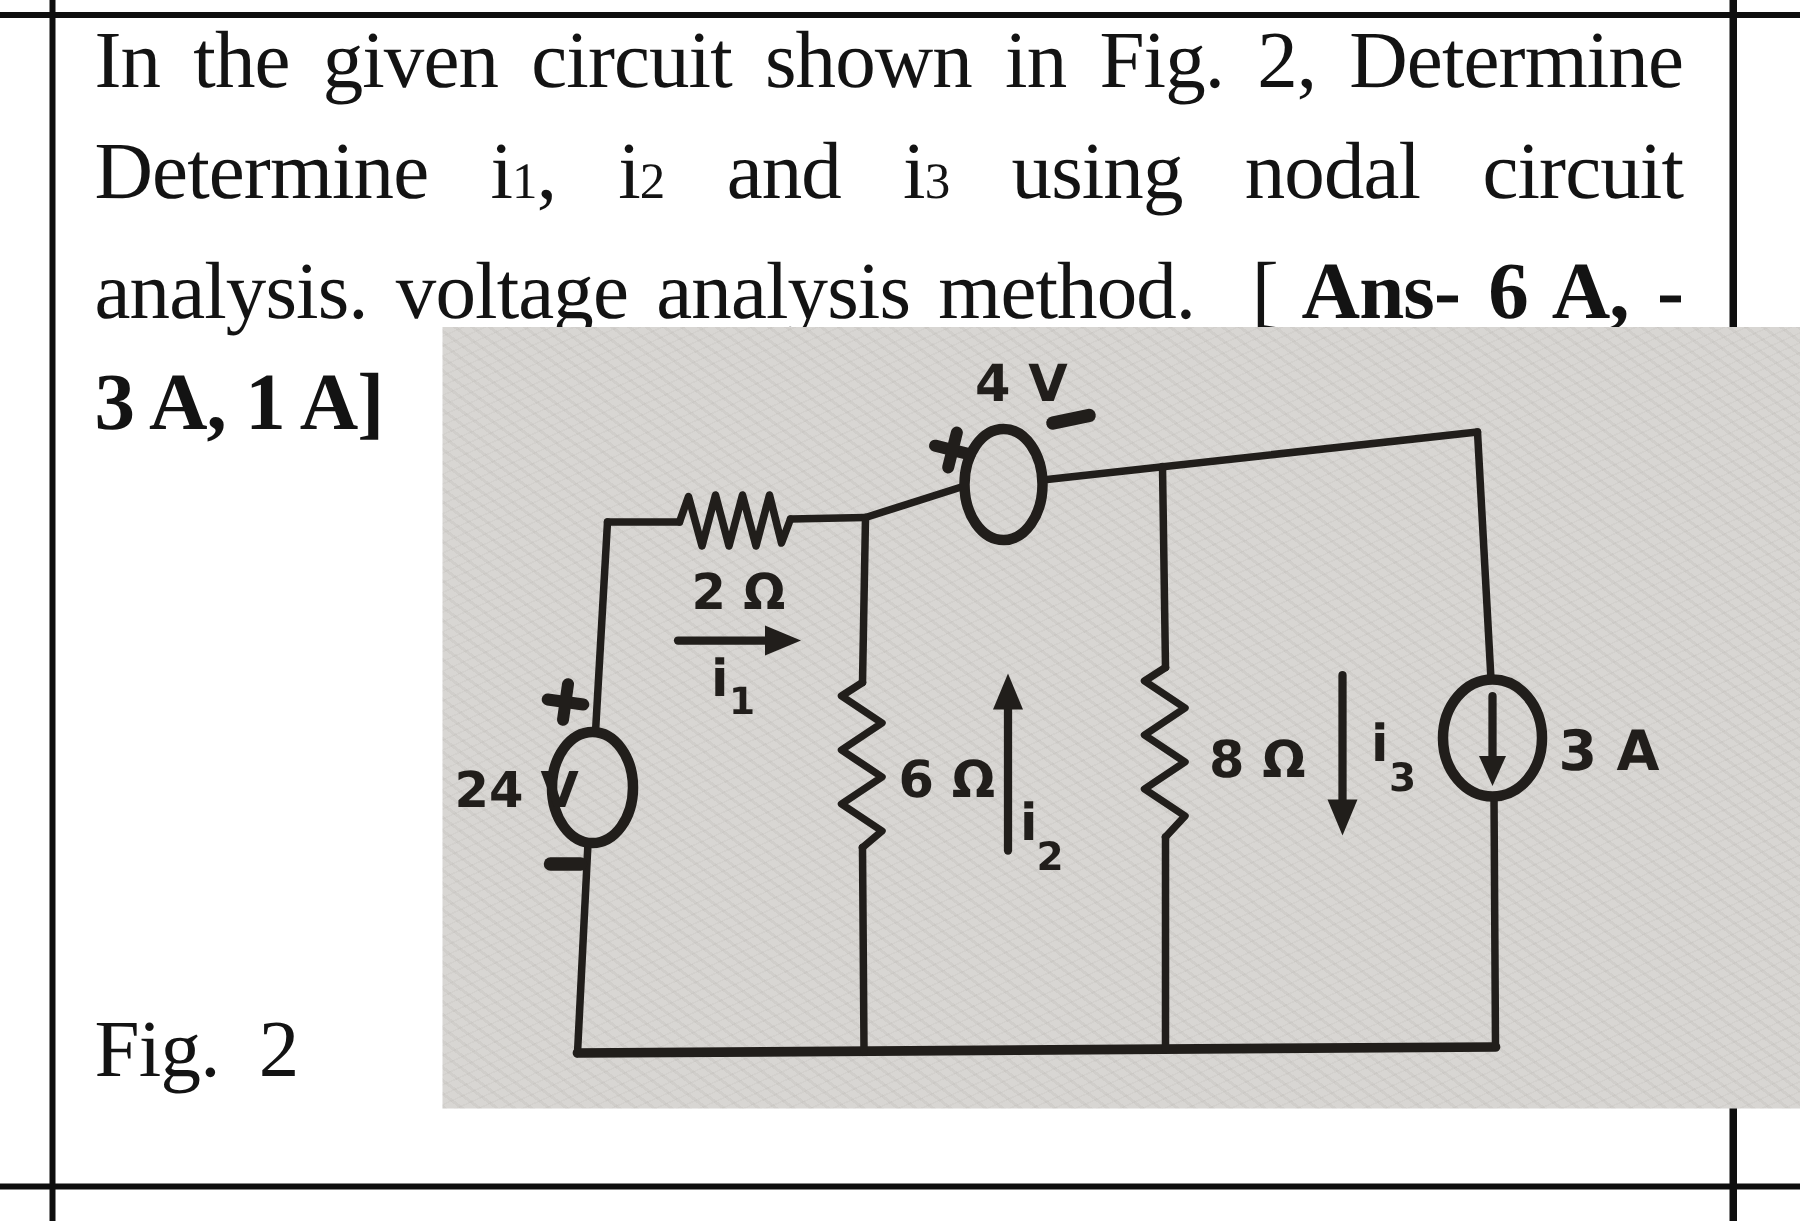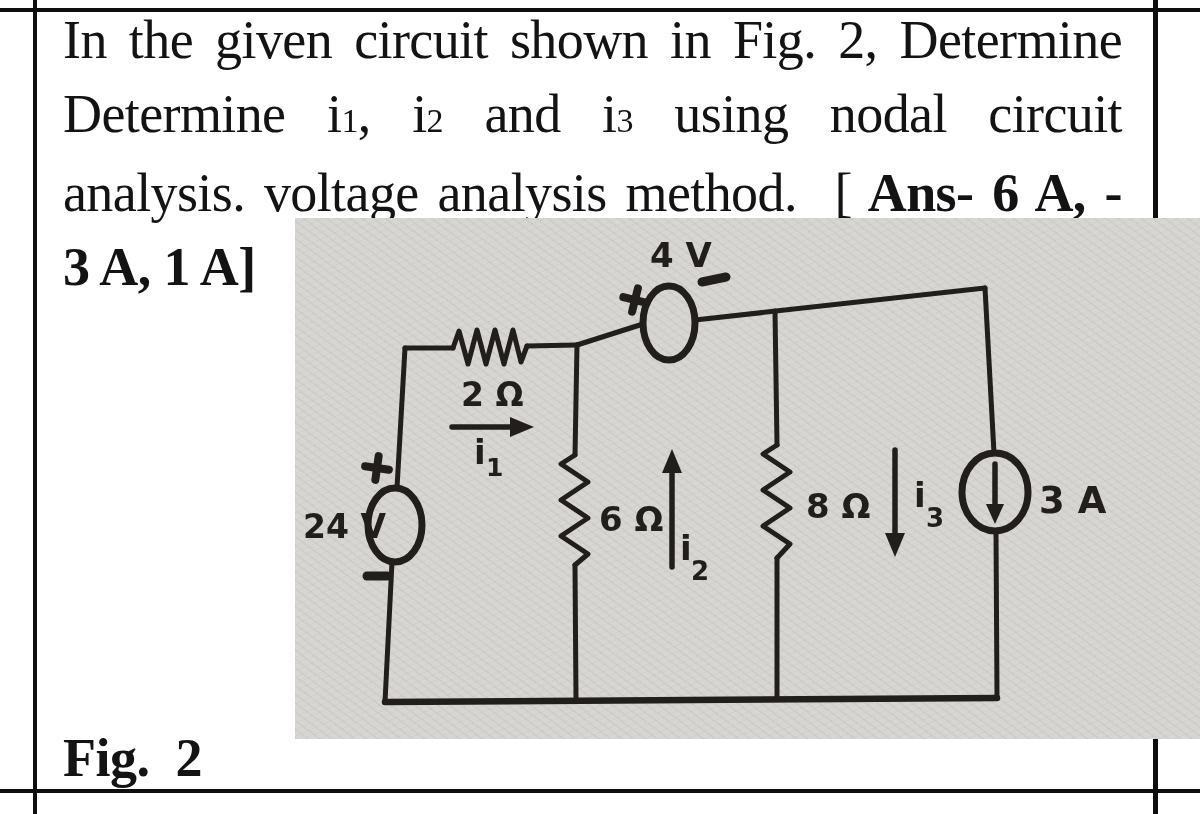--- a/index.html
+++ b/index.html
@@ -14,22 +14,22 @@
   .textblock{position:absolute;top:4px;left:63px;width:1059px;color:#131313;}
   .tline{
     font-size:54px;line-height:73.5px;letter-spacing:-0.6px;
     white-space:normal;
   }
   .just{text-align:justify;text-align-last:justify;-moz-text-align-last:justify;}
   .tline b{font-weight:bold;}
   .subnum{font-size:34px;}
 
   .figlabel{
-    position:absolute;top:722px;left:63px;
-    font-size:54px;line-height:73.5px;font-weight:bold;color:#131313;
+    position:absolute;top:663px;left:63px;
+    font-size:54px;line-height:73.5px;font-weight:normal;color:#131313;
     letter-spacing:-0.5px;
   }
   .figlabel .fignum{margin-left:26px;}
 
   
   .scan{
     position:absolute;left:295px;top:218px;width:984px;height:521px;
     background:
       repeating-linear-gradient(37deg, rgba(110,104,96,0.07) 0 2px, rgba(0,0,0,0) 2px 7px),
       repeating-linear-gradient(-24deg, rgba(110,104,96,0.05) 0 1px, rgba(0,0,0,0) 1px 6px),

